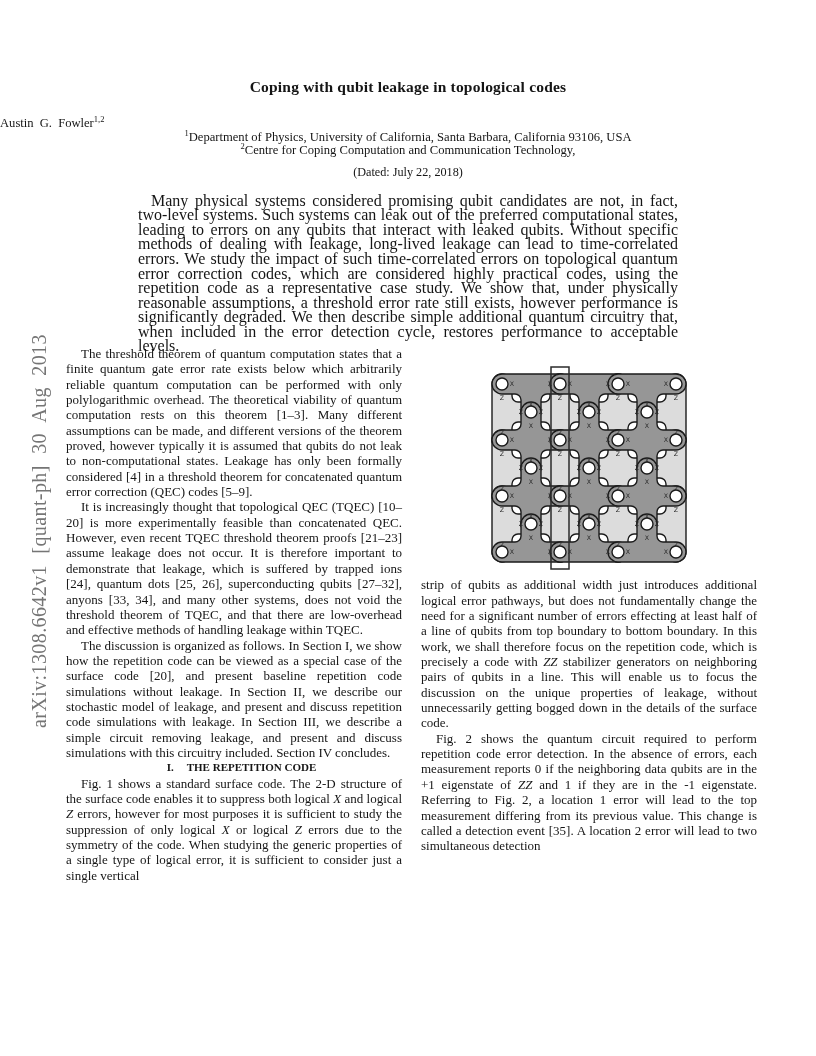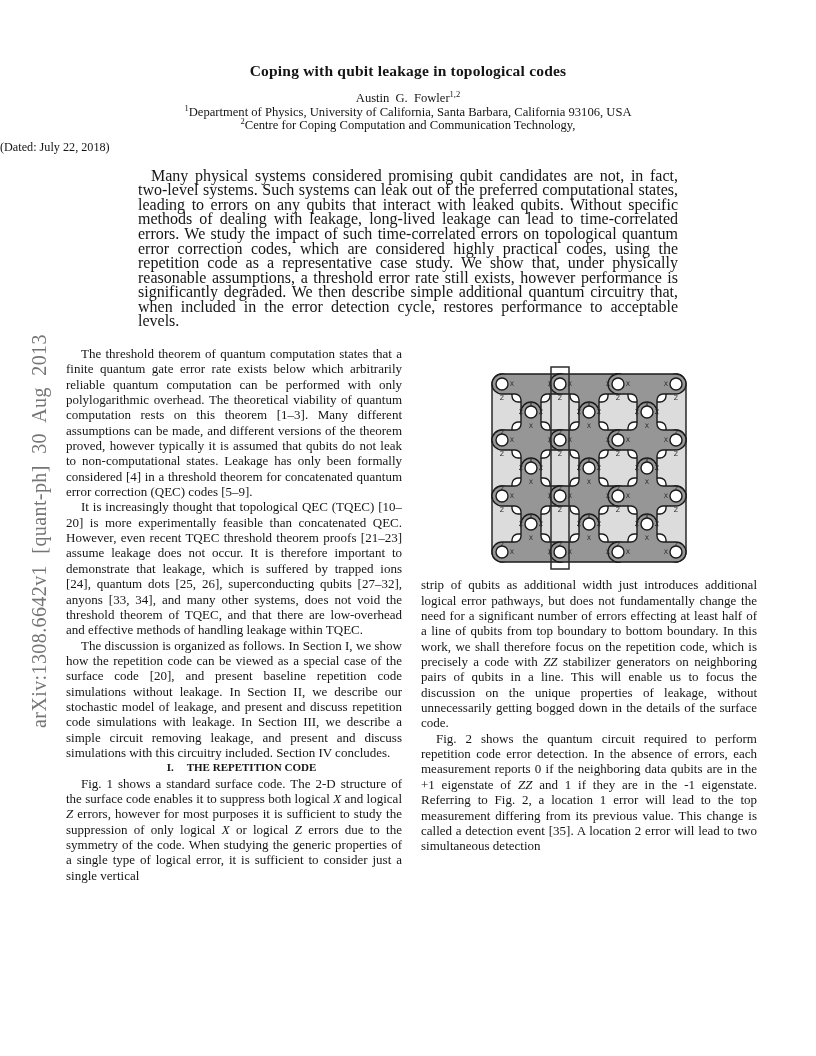--- a/index.html
+++ b/index.html
@@ -4,27 +4,27 @@
 <style>
   html,body{margin:0;padding:0;background:#ffffff;}
   .page{position:relative;width:816px;height:1056px;background:#fff;
         font-family:"Liberation Serif",serif;color:#151515;overflow:hidden;}
 
   .watermark{position:absolute;left:39px;top:531px;
              transform:translate(-50%,-50%) rotate(-90deg);
              font-size:20px;color:#757575;white-space:nowrap;
              word-spacing:6px;letter-spacing:.4px;}
 
-  .header{position:absolute;top:0;left:0;width:816px;}
+  .header{position:absolute;top:16px;left:0;width:816px;}
   .title{margin:62px 0 0;text-align:center;font-size:15.5px;font-weight:bold;
          letter-spacing:.2px;}
-  .author{text-align:center;font-size:12.6px;margin-top:11px;word-spacing:3px;}
+  .author{font-size:12.6px;margin-top:20px;word-spacing:3px;}
   .affil{text-align:center;font-size:12.6px;line-height:13.4px;}
   sup{font-size:8.5px;vertical-align:super;line-height:0;}
-  .dated{font-size:12.2px;margin-top:7px;}
+  .dated{text-align:center;font-size:12.2px;margin-top:7px;}
   .abstract{width:540px;margin:14px auto 0;font-size:16px;line-height:14.55px;
             text-align:justify;text-indent:13px;}
 
   .col{position:absolute;top:346px;width:336px;font-size:13px;
        line-height:15.35px;text-align:justify;}
   .col p{margin:0;text-indent:15px;}
   .col p.noindent{text-indent:0;}
   .col-left{left:66px;}
   .col-right{left:421px;}
 

